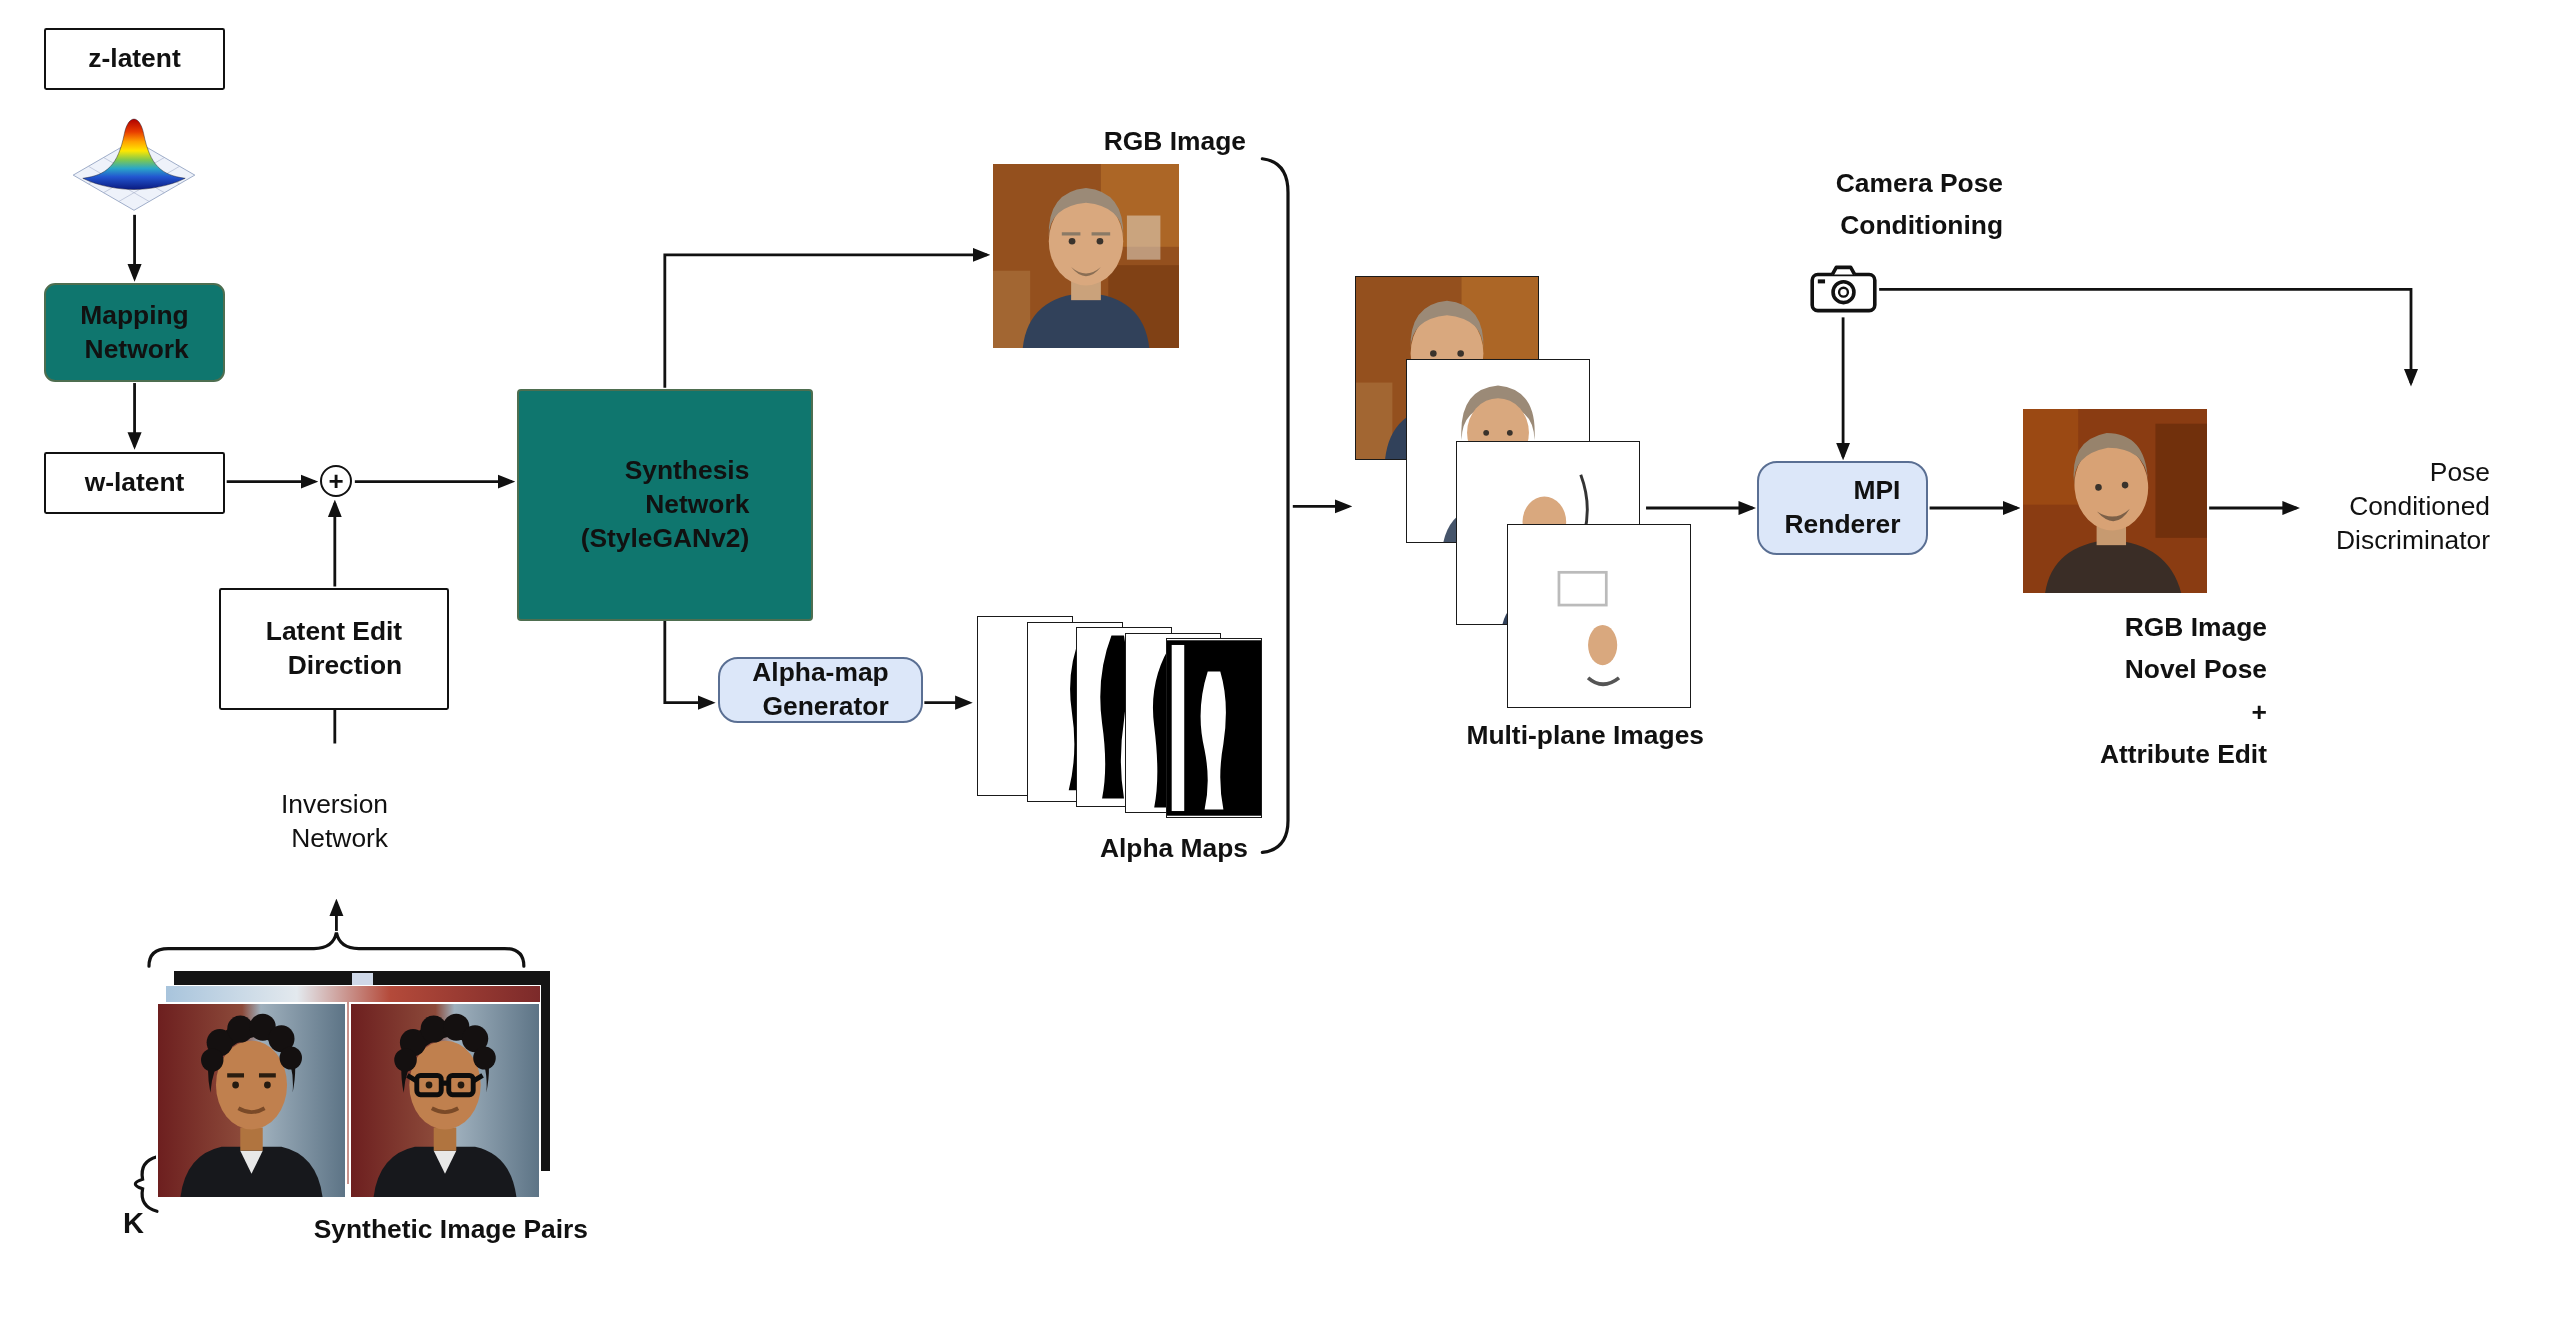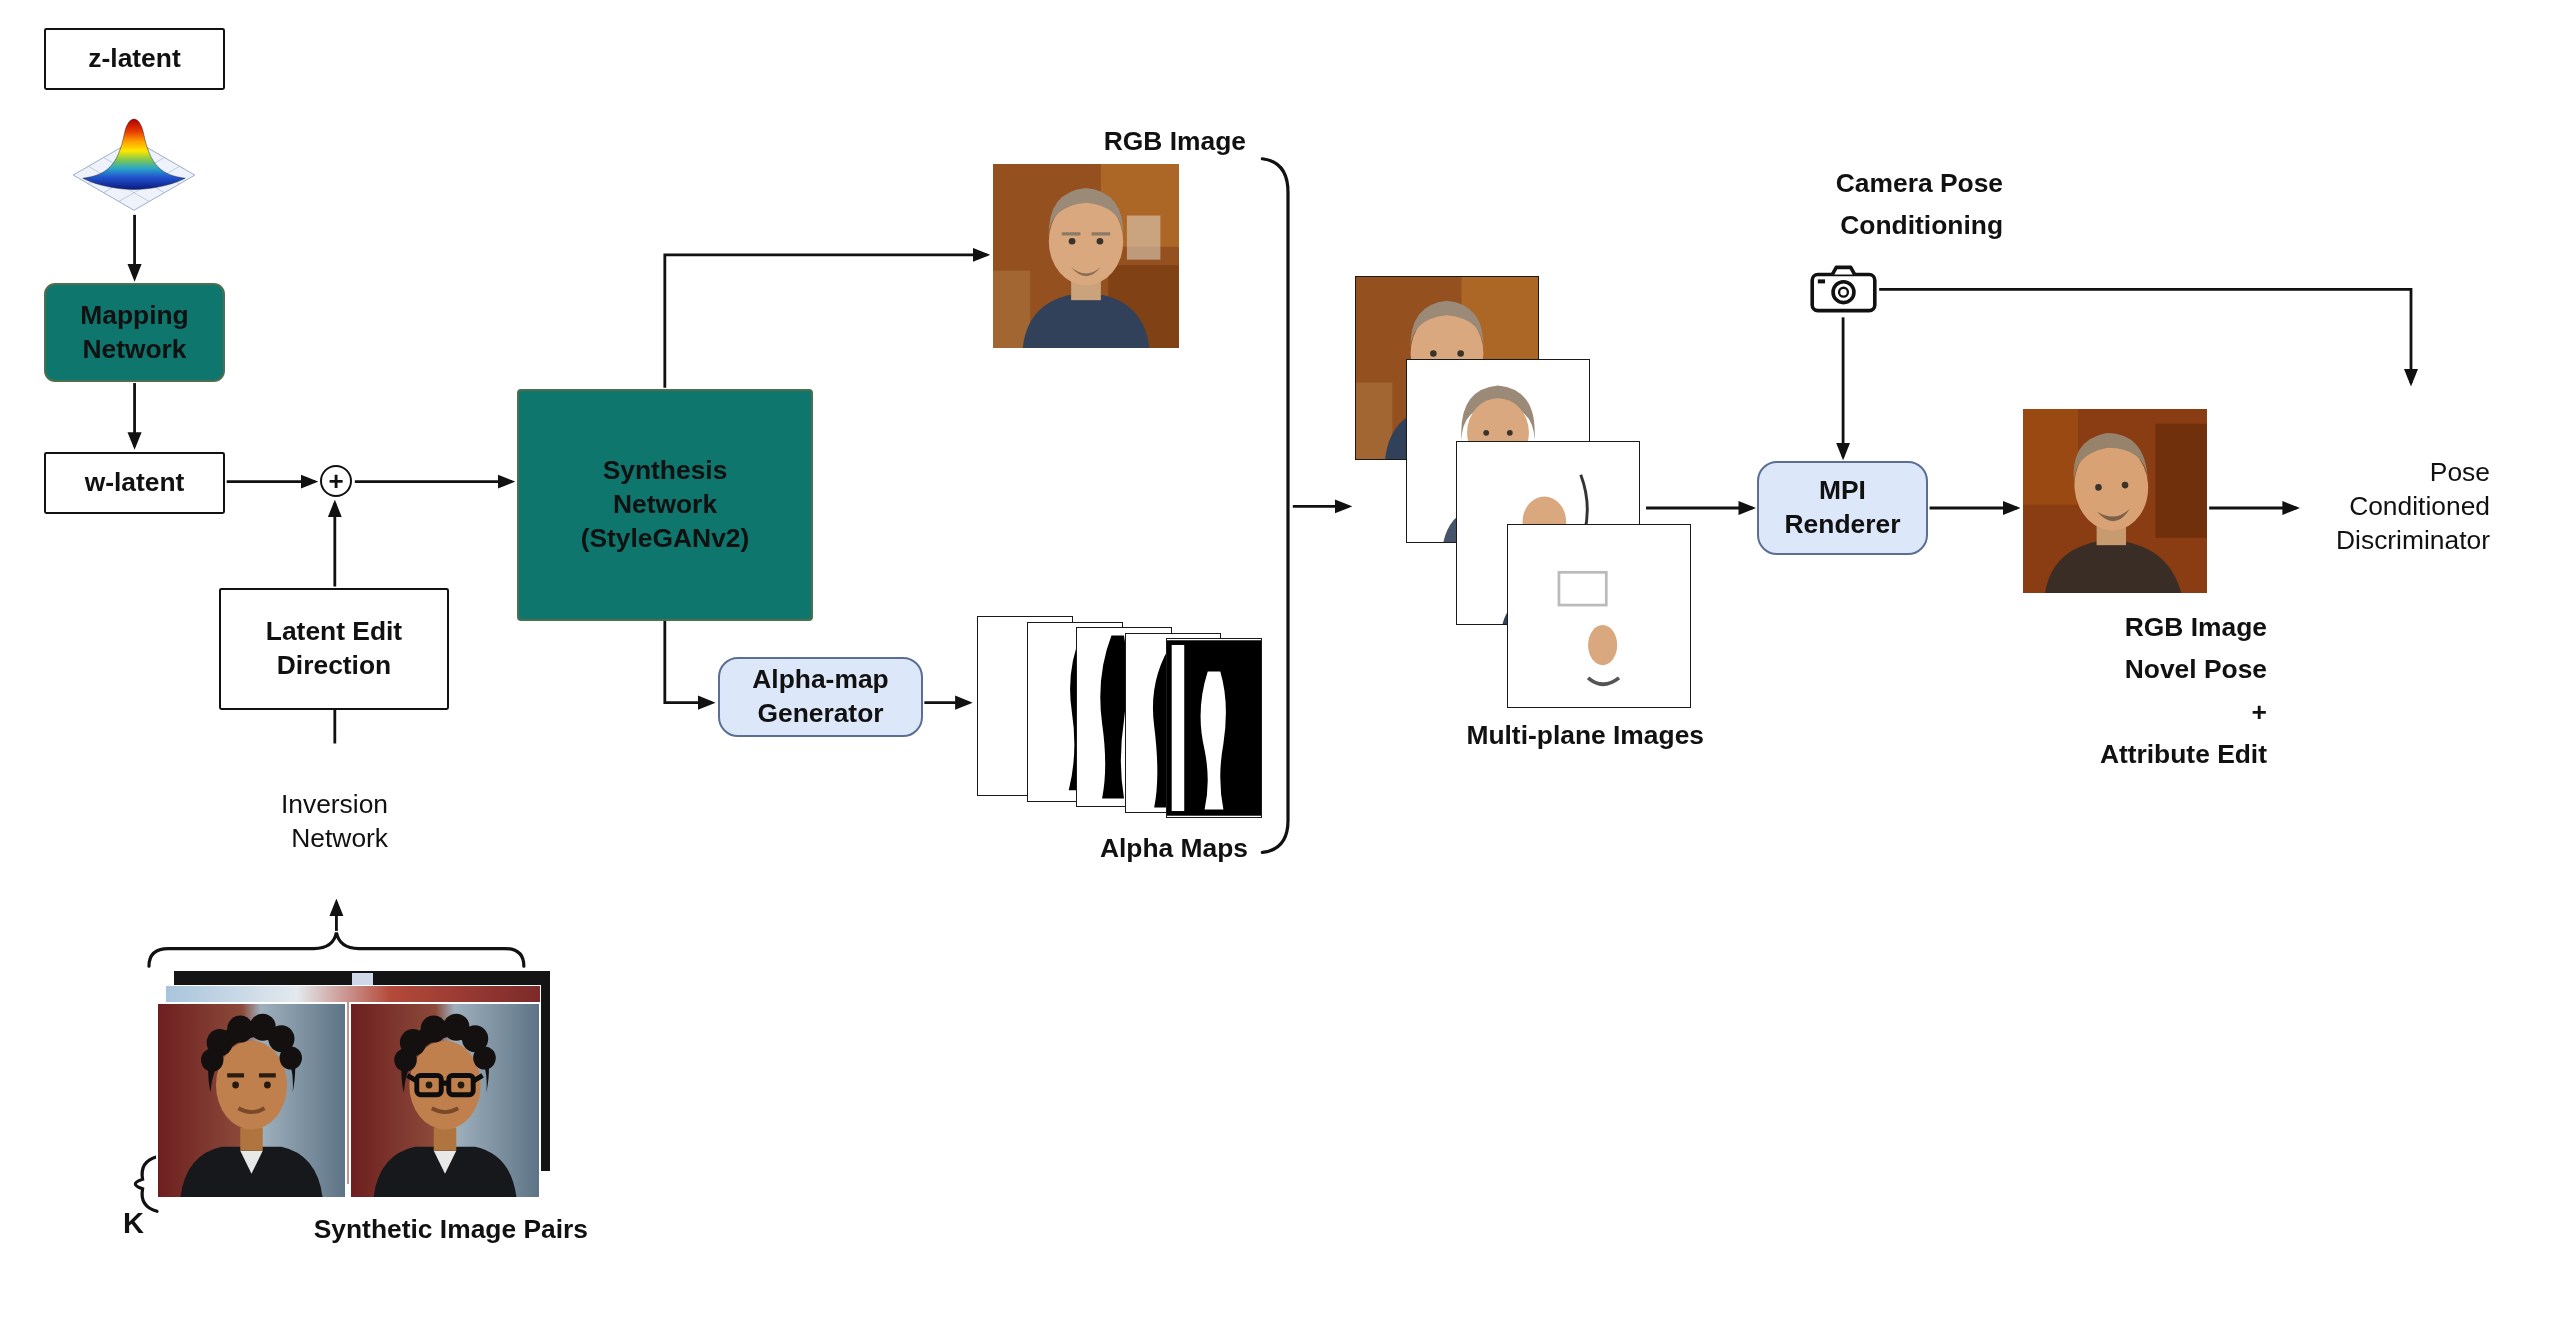--- a/index.html
+++ b/index.html
@@ -1,19 +1,19 @@
 <!DOCTYPE html>
 <html style="font-size:13px"><head>
 <meta charset="utf-8">
 <style>
   *{margin:0;padding:0;box-sizing:border-box}
   html,body{background:#fff}
   body{font-family:"Liberation Sans",sans-serif;color:#111}
   #canvas{position:relative;width:2576px;height:1330px;background:#fff;overflow:hidden}
-  .box{position:absolute;display:flex;align-items:center;justify-content:center;text-align:center;
+  .box{position:absolute;display:flex;align-items:center;justify-content:center;text-align:right;
        font-weight:bold;font-size:26.4px;line-height:1.28;white-space:pre-line;z-index:5}
   .white-box{background:#fff;border:2.4px solid #111;border-radius:2.4px}
   .green-box{background:#0f766e;border:2.4px solid #4e6e50;border-radius:11.2px}
   .blue-box{background:#dce7f9;border:2.4px solid #5a6f93;border-radius:20px}
   .caption{position:absolute;font-weight:bold;font-size:26.4px;text-align:right;
            white-space:pre-line;line-height:1.6;z-index:6}
   .photo{position:absolute;overflow:hidden;z-index:4}
   .photo svg{width:100%;height:100%;display:block}
   .plane{position:absolute;background:#fff;border:1.6px solid #1a1a1a;overflow:hidden}
   .plane svg{width:100%;height:100%;display:block}
@@ -195,21 +195,21 @@
       <rect x="42" y="60" width="16" height="14" fill="#caa27b"></rect>
       <ellipse cx="50" cy="42" rx="20" ry="24" fill="#d9a87e"></ellipse>
       <path d="M30,40 Q29,15 50,13 Q71,15 70,40 Q70,23 50,21 Q30,23 30,40 Z" fill="#9b8a77"></path>
       <circle cx="42.5" cy="42" r="1.8" fill="#3a332c"></circle>
         <circle cx="57.5" cy="42" r="1.8" fill="#3a332c"></circle>
       <path d="M37,38 L47,38 M53,38 L63,38" stroke="#8a7a66" stroke-width="1.8"></path>
       <path d="M42,56 Q50,63 58,56 Q50,66 42,56 Z" fill="#8a6e54"></path>
     </svg>
   </div>
 
-  <div class="box blue-box" style="left:718px;top:657px;width:205px;height:80px">Alpha-map
+  <div class="box blue-box" style="left:718px;top:657px;width:205px;height:66px">Alpha-map
 Generator</div>
 
   <div class="apanel" style="left:977px;top:616px;width:96px;height:180px;z-index:4">
     <svg viewBox="0 0 60 112">
         <rect width="60" height="112" fill="#fff"></rect>
       </svg>
   </div>
   <div class="apanel" style="left:1027px;top:622px;width:96px;height:180px;z-index:5">
     <svg viewBox="0 0 60 112">
       <rect width="60" height="112" fill="#fff"></rect>

